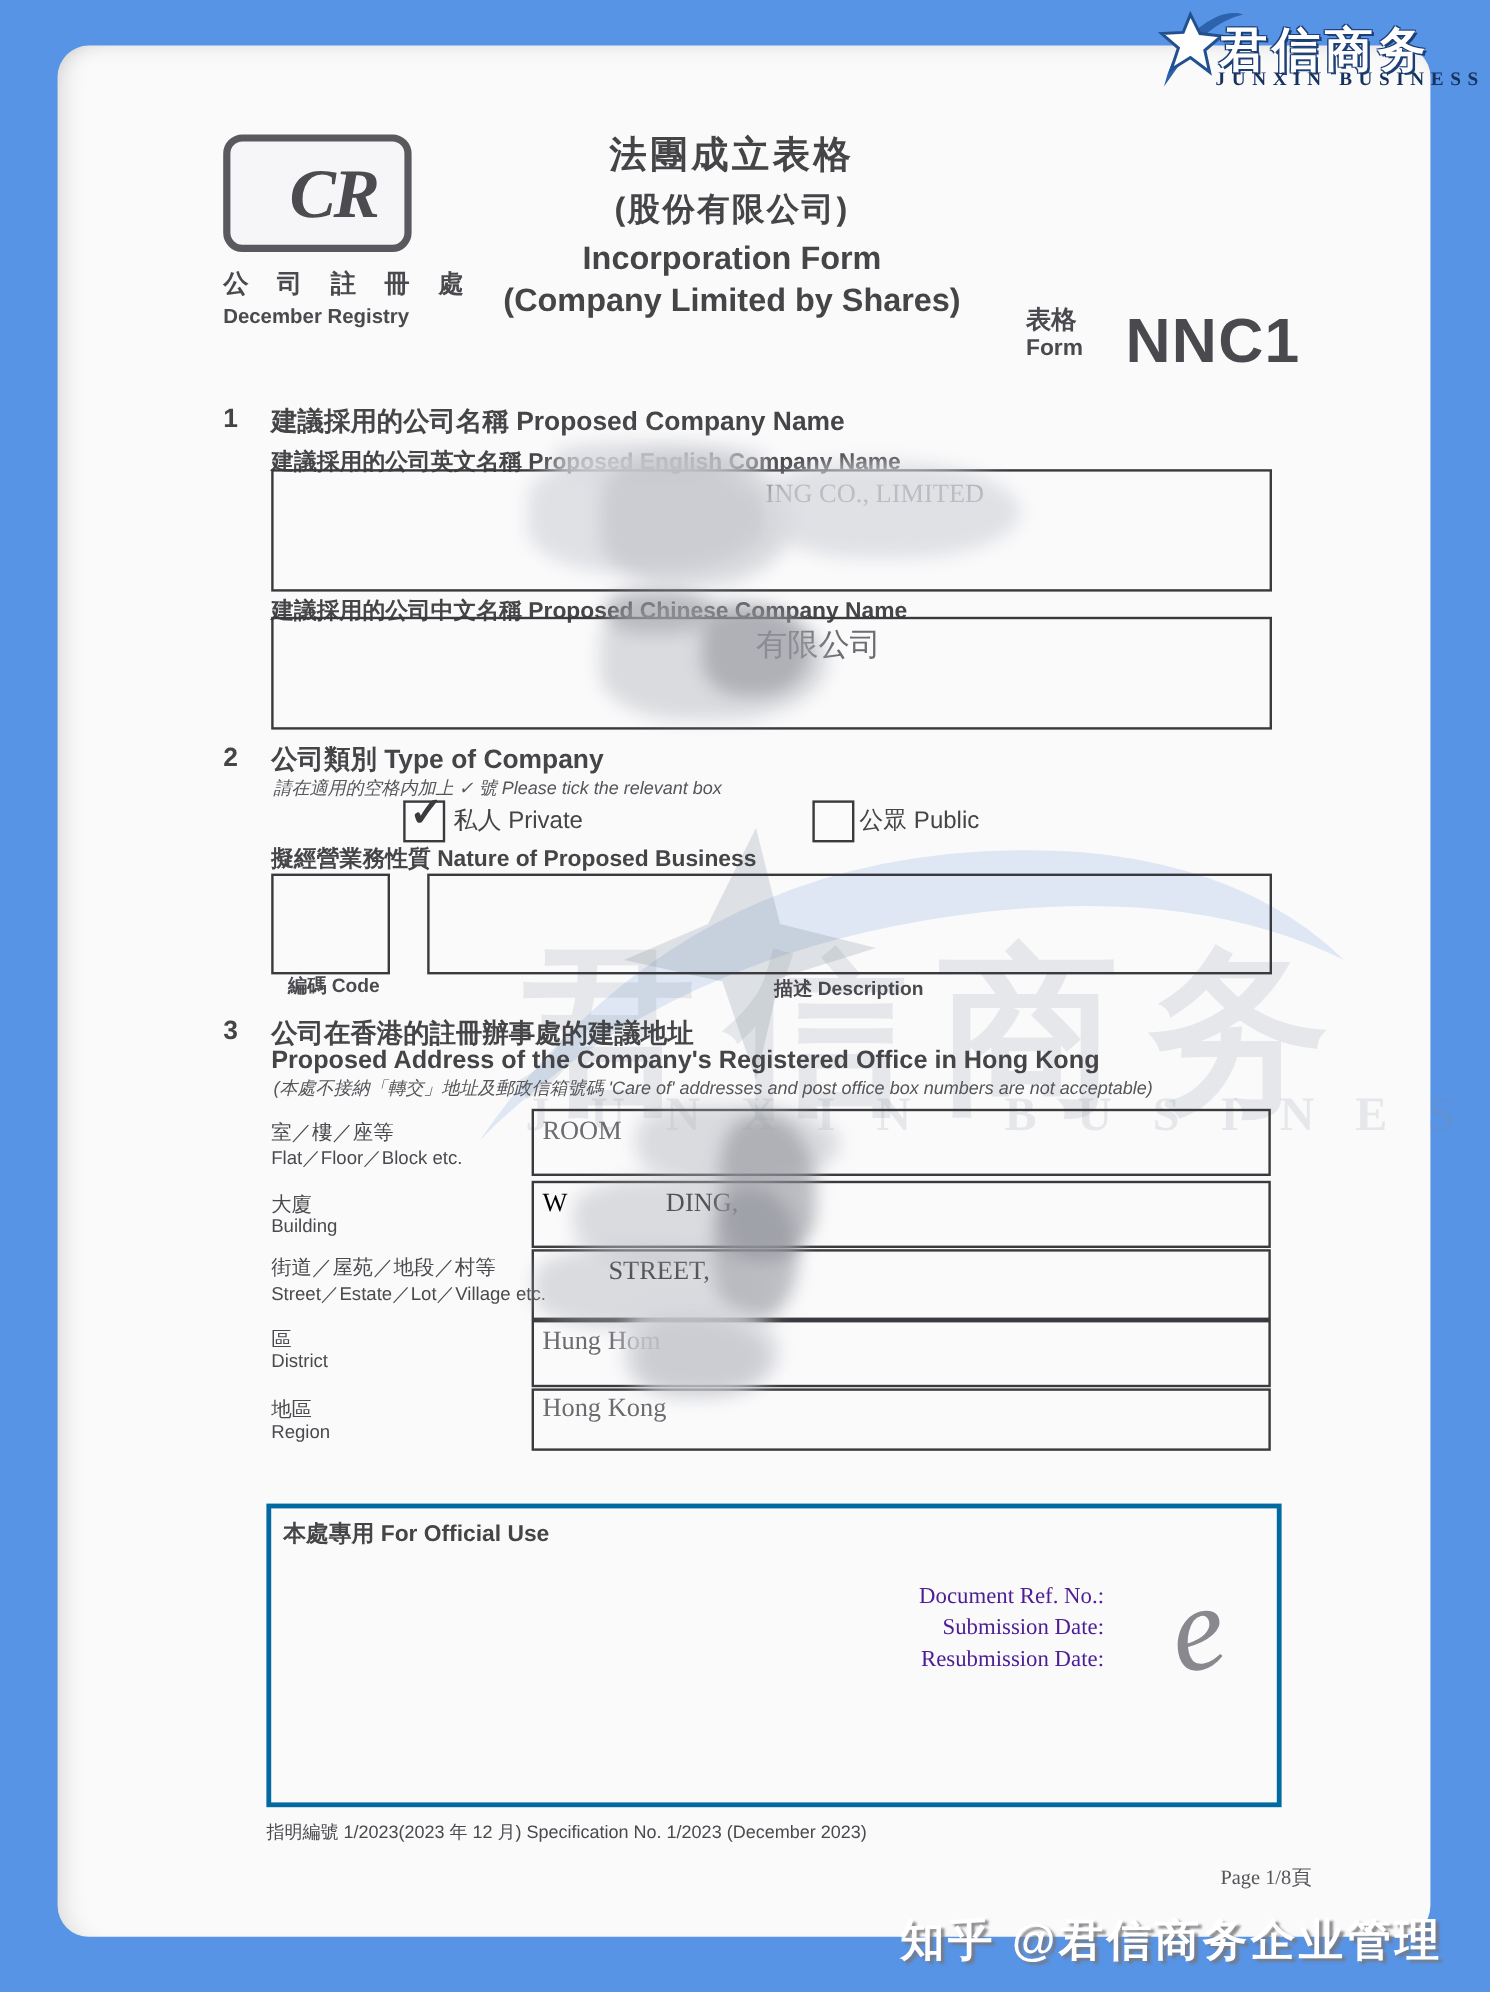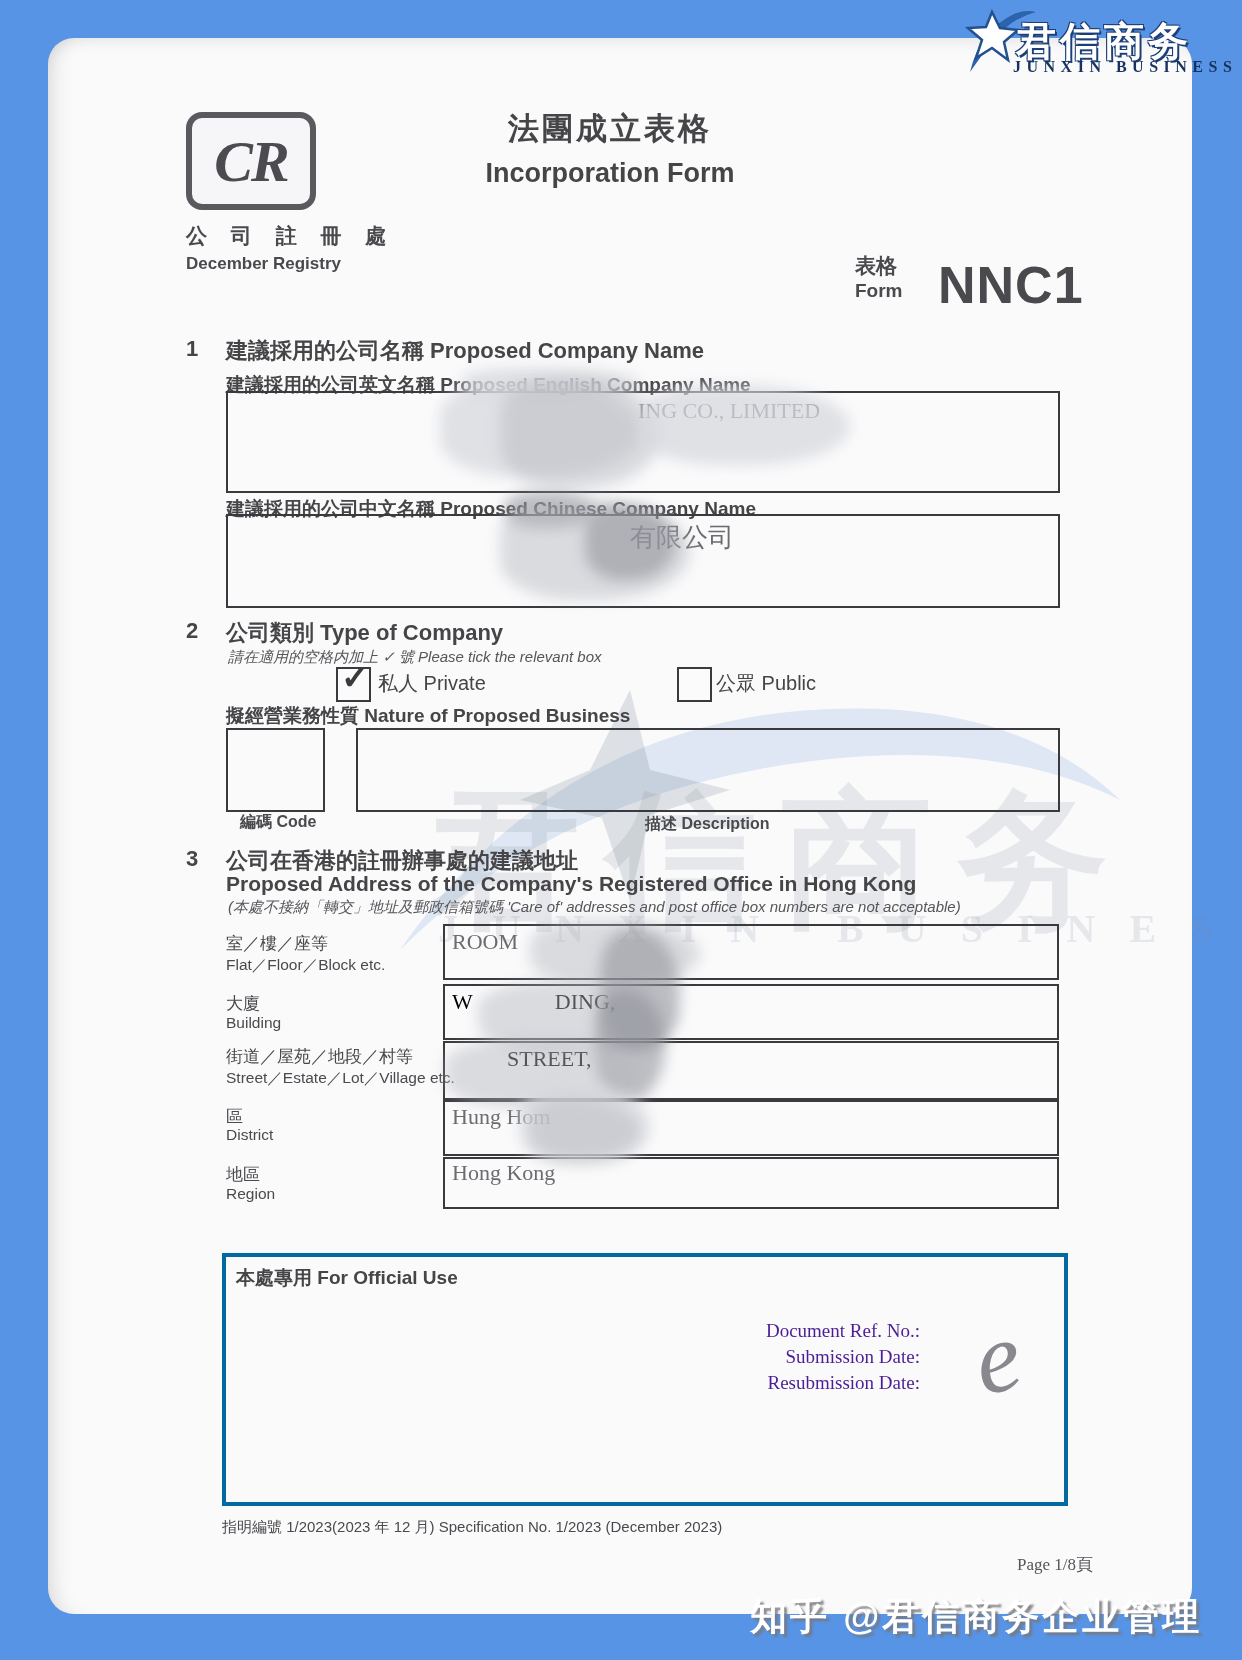--- a/index.html
+++ b/index.html
@@ -21,21 +21,21 @@
     font-size:40px;font-weight:bold;color:#fff;letter-spacing:4px;
     text-shadow:2px 2px 0 #1d3f77, -1px -1px 0 #1d3f77, 1px -1px 0 #1d3f77, -1px 1px 0 #1d3f77;
   }
   .brand-en{
     font-family:"Liberation Serif",serif;font-size:16px;font-weight:bold;
     color:#16325e;letter-spacing:5.5px;
   }
   
   .cr-box{
     width:118px;height:86px;border:6px solid #5a5a5e;border-radius:16px;
-    display:flex;align-items:center;justify-content:center;background:#f6f6f8;
+    display:flex;align-items:center;justify-content:center;background:#f6f6f8;padding-left:27px;
   }
   .cr-text{font-family:"Liberation Serif",serif;font-size:58px;font-weight:bold;font-style:italic;color:#4c4c50;letter-spacing:-2px;}
   .registry-cn{font-size:21px;color:#4a4a4e;letter-spacing:9px;font-weight:bold;}
   .registry-en{font-size:17px;color:#4a4a4e;font-weight:bold;}
   
   .title-cn{font-size:31px;font-weight:bold;color:#454548;letter-spacing:3px;}
   .title-cn2{font-size:27px;font-weight:bold;color:#454548;letter-spacing:2px;}
   .title-en{font-size:27px;font-weight:bold;color:#454548;}
   .form-lbl-cn{font-size:21px;color:#4a4a4e;font-weight:bold;}
   .form-lbl-en{font-size:19px;color:#4a4a4e;font-weight:bold;}
@@ -90,21 +90,23 @@
 <div class="abs" style="left:186px;top:112px;">
   <div class="cr-box">
     <span class="cr-text">CR</span>
   </div>
   <div class="registry-cn" style="margin-top:12px;">公 司 註 冊 處</div>
   <div class="registry-en" style="margin-top:4px;">December Registry</div>
 </div>
 
 <div class="abs" style="left:330px;top:108px;width:560px;text-align:center;">
   <div class="title-cn">法團成立表格</div>
+  <div class="title-cn2" style="margin-top:6px;">(股份有限公司)</div>
   <div class="title-en" style="margin-top:8px;">Incorporation Form</div>
+  <div class="title-en2 title-en" style="margin-top:4px;">(Company Limited by Shares)</div>
 </div>
 
 <div class="abs" style="left:855px;top:252px;">
   <div class="form-lbl-cn">表格</div>
   <div class="form-lbl-en">Form</div>
 </div>
 <div class="abs form-code" style="left:938px;top:255px;">NNC1</div>
 
 <div class="abs sec-num" style="left:186px;top:336px;">1</div>
 <div class="abs sec-head" style="left:226px;top:336px;">建議採用的公司名稱 Proposed Company Name</div>

